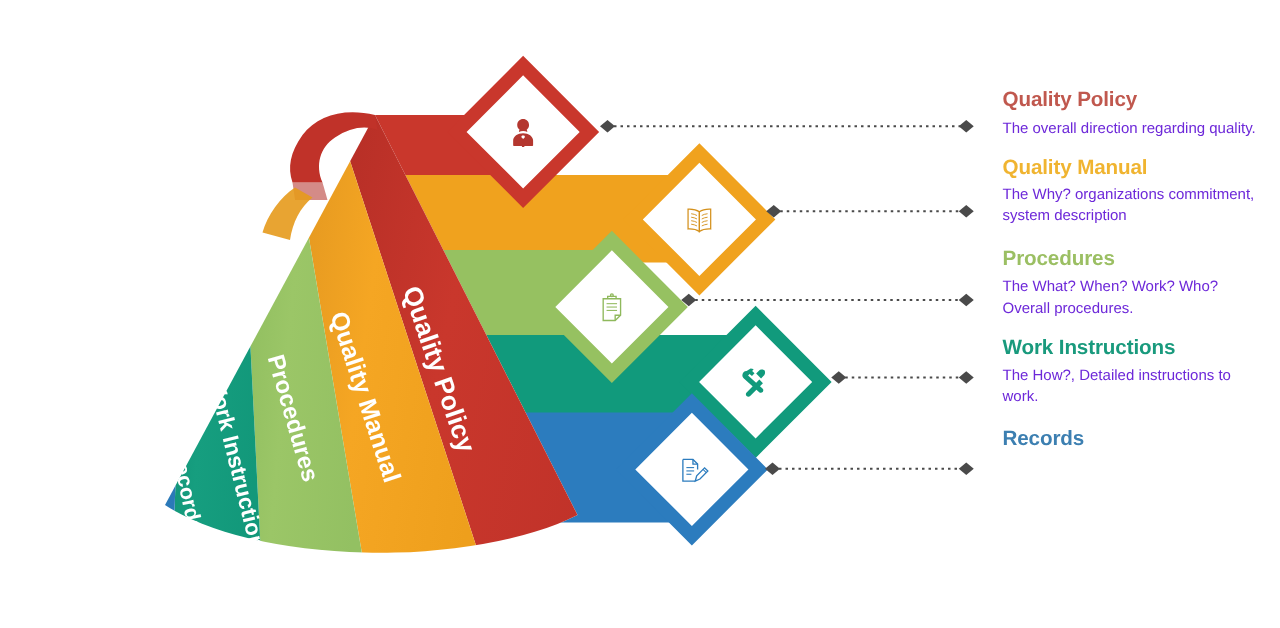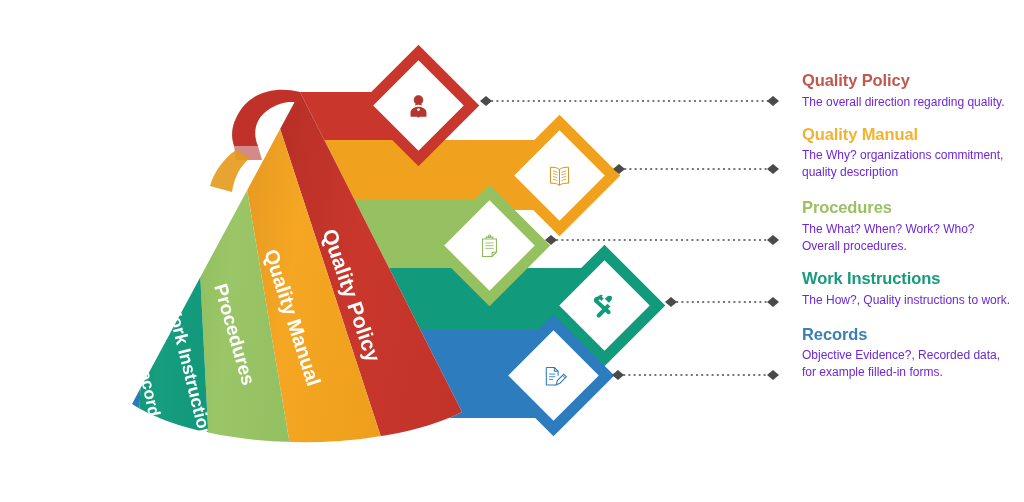--- a/index.html
+++ b/index.html
@@ -246,32 +246,31 @@
 
   <div class="legend">
 
     <div class="legend-entry e0">
       <p class="legend-title" style="color:#C0584E">Quality Policy</p>
       <p class="legend-desc">The overall direction regarding quality.</p>
     </div>
 
     <div class="legend-entry e1">
       <p class="legend-title" style="color:#F0B430">Quality Manual</p>
-      <p class="legend-desc">The Why? organizations commitment, quality description</p>
+      <p class="legend-desc">The Why? organizations commitment, system description</p>
     </div>
 
     <div class="legend-entry e2">
       <p class="legend-title" style="color:#9BBF63">Procedures</p>
       <p class="legend-desc">The What? When? Work? Who? Overall procedures.</p>
     </div>
 
     <div class="legend-entry e3">
       <p class="legend-title" style="color:#199A7D">Work Instructions</p>
-      <p class="legend-desc">The How?, Quality instructions to work.</p>
+      <p class="legend-desc">The How?, Detailed instructions to work.</p>
     </div>
 
     <div class="legend-entry e4">
       <p class="legend-title" style="color:#3C7FB1">Records</p>
-      <p class="legend-desc">Objective Evidence?, Recorded data, for example filled-in forms.</p>
     </div>
 
   </div>
 </div>
 
 </body></html>

